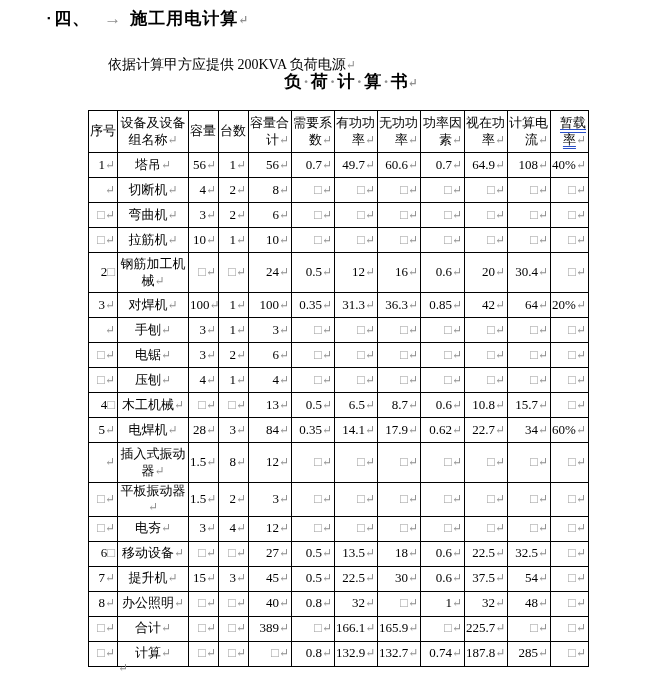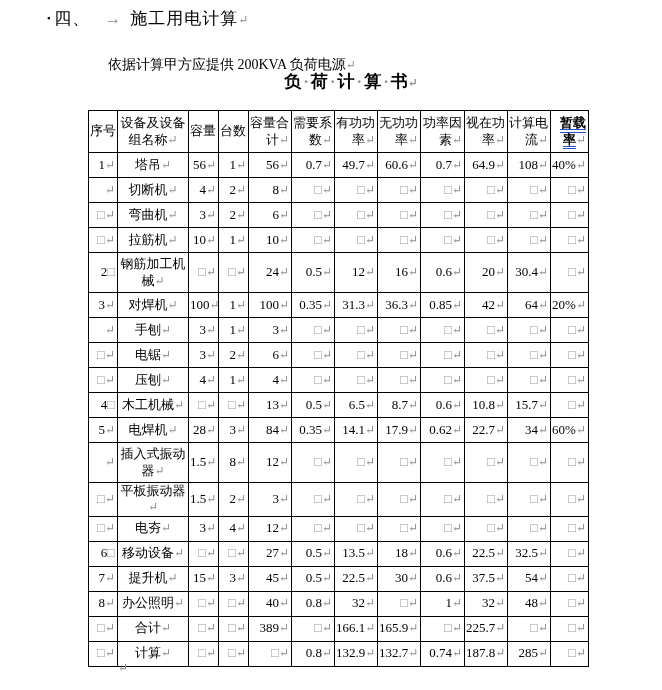--- a/index.html
+++ b/index.html
@@ -6,39 +6,38 @@
   body{
     width:662px;height:690px;background:#ffffff;overflow:hidden;position:relative;
     font-family:"Liberation Serif","DejaVu Serif",serif;color:#000000;
   }
   
   .fm{color:#8f8f8f}
   .fm-ret{font-size:12px}
   .fm-box{color:#9b9b9b}
   .fm-tab{margin:0 8px 0 14px}
   .fm-dot{margin:0 2px}
-  .heading{position:absolute;left:47px;top:7px;font-size:17px;font-weight:normal;letter-spacing:1px;white-space:nowrap}
+  .heading{position:absolute;left:47px;top:7px;font-size:17px;font-weight:bold;letter-spacing:1px;white-space:nowrap}
   .bullet{font-size:9px;vertical-align:3px;margin-right:4px;letter-spacing:0;color:#000}
   .intro{position:absolute;left:108px;top:56px;font-size:14px;white-space:nowrap}
   .doc-title{position:absolute;left:20px;top:70px;width:662px;text-align:center;font-size:17px;font-weight:bold}
   table{position:absolute;left:88px;top:110px;width:500px;border-collapse:collapse;table-layout:fixed}
   th,td{
     border:1px solid #000;padding:0 1px;font-size:13px;font-weight:normal;
     vertical-align:middle;overflow:hidden;line-height:1.25;
   }
   tr.s{height:25px}
   tr.d{height:40px}
   tr.h{height:42px}
   .c{text-align:center}
   .r{text-align:right;padding-right:2px}
   .tight{white-space:nowrap}
   .u-blue{
     text-decoration:underline;text-decoration-style:double;text-decoration-color:#2b50c8;
     text-underline-offset:2px;
-    font-weight:bold;
   }
   .after-table{position:absolute;left:118px;top:660px;font-size:13px}
 </style>
 </head>
 <body>
 
 <div class="heading"><span class="bullet">▪</span><span>四、<span class="fm fm-tab">→</span>施工用电计算<span class="fm fm-ret">↵</span></span></div>
 
 <div class="intro">依据计算甲方应提供 200KVA 负荷电源<span class="fm fm-ret">↵</span></div>
 

